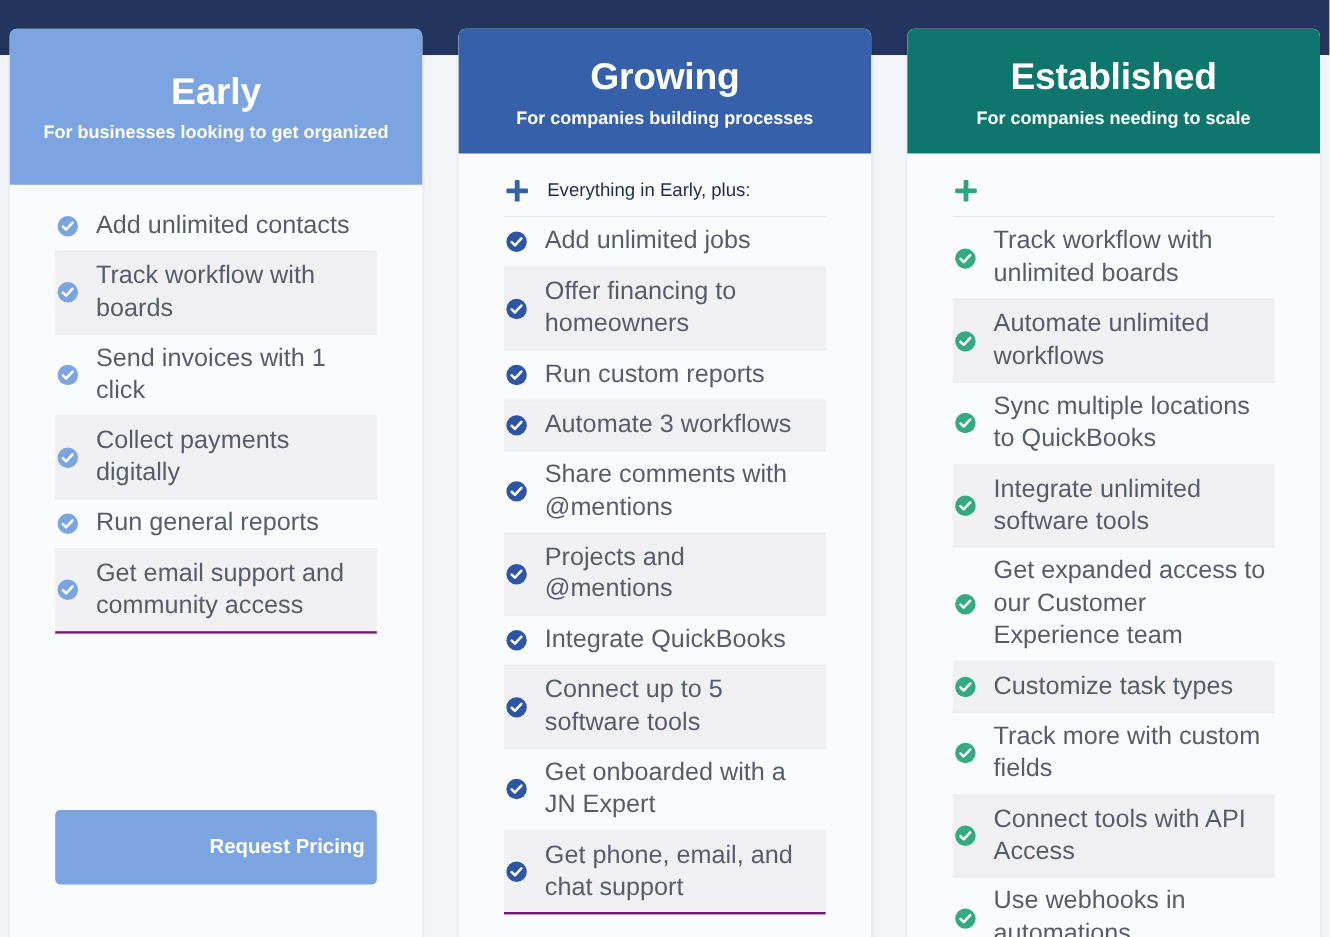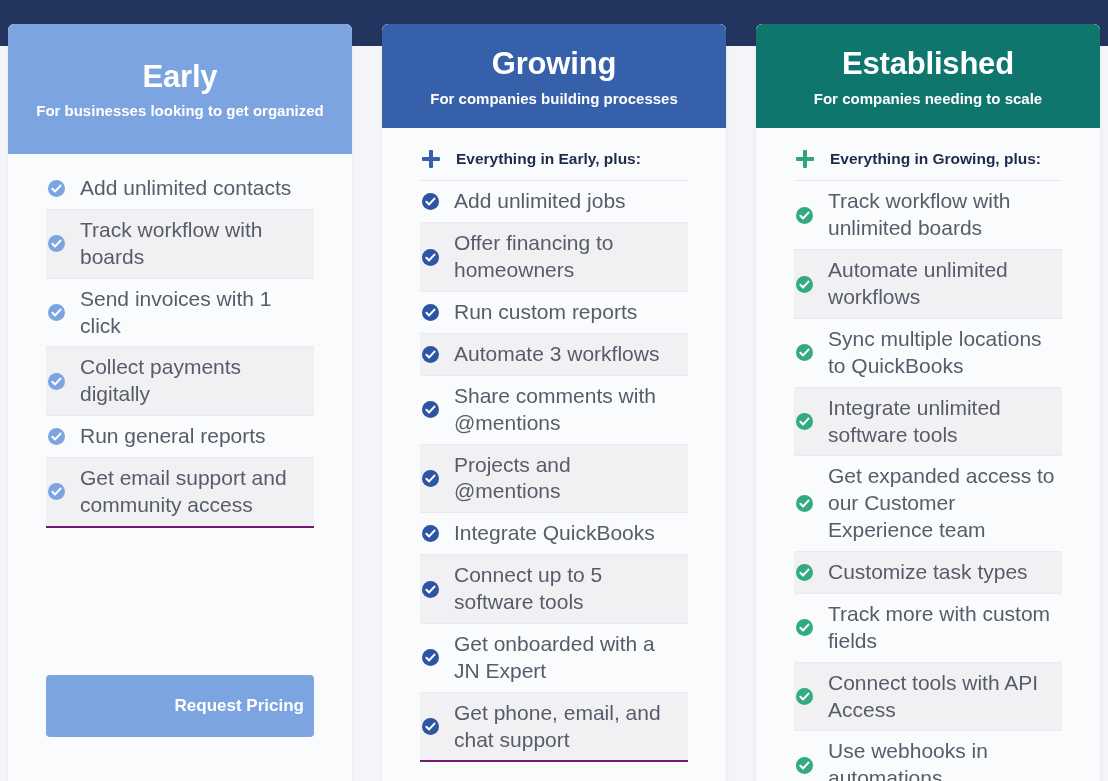--- a/index.html
+++ b/index.html
@@ -100,21 +100,21 @@
   .plus-icon::before, .plus-icon::after {
     content: "";
     position: absolute;
     background: currentColor;
     border-radius: 1px;
   }
   .plus-icon::before { left: 0; top: 7px; width: 18px; height: 4px; }
   .plus-icon::after  { top: 0; left: 7px; width: 4px; height: 18px; }
   .everything-label {
     font-size: 15.5px;
-    font-weight: bold;
+    font-weight: normal;
     color: #1f2b4d;
   }
 
   .feature-list { list-style: none; }
 
   .feature {
     display: flex;
     align-items: center;
     gap: 15px;
     min-height: 37px;
@@ -340,21 +340,20 @@
       </div>
     </div>
     <div class="plan established">
       <div class="plan-header">
         <div class="plan-name">Established</div>
         <div class="plan-tagline">For companies needing to scale</div>
       </div>
       <div class="plan-body">
         <div class="everything-row">
           <span class="plus-icon"></span>
-          <span class="everything-label">Everything in Growing, plus:</span>
         </div>
         <ul class="feature-list">
           <li class="feature">
             <span class="check-icon">
               <svg width="17" height="17" viewBox="0 0 17 17" aria-hidden="true">
                 <path d="M4.4 8.8 L7.1 11.4 L12.5 5.6" fill="none" stroke="#ffffff" stroke-width="2.1" stroke-linecap="round" stroke-linejoin="round"></path>
               </svg>
             </span>
             <span class="feature-label">Track workflow with unlimited boards</span>
           </li>

